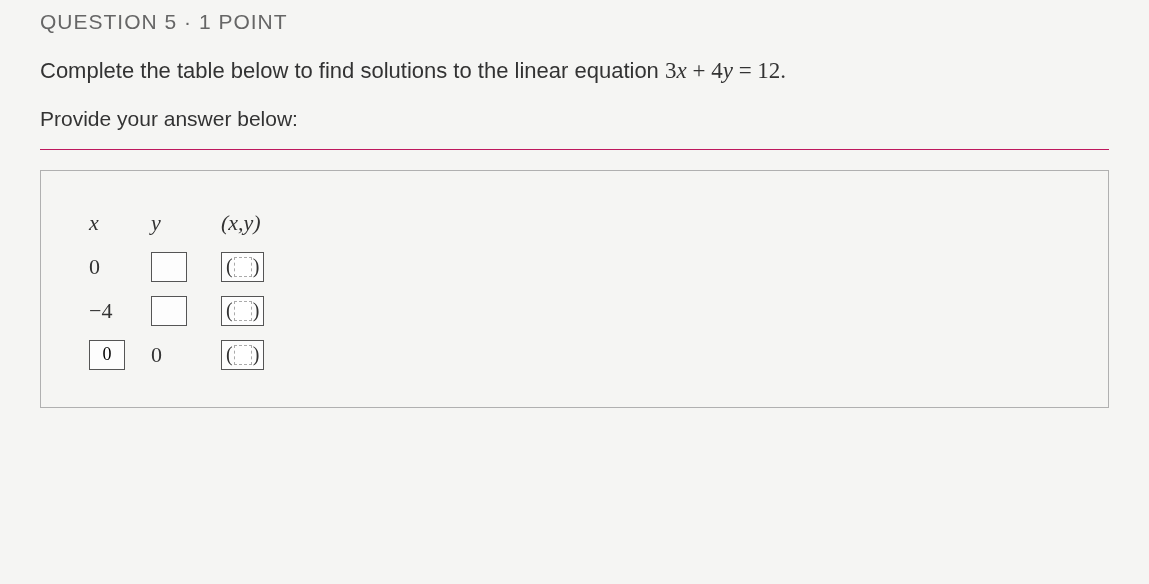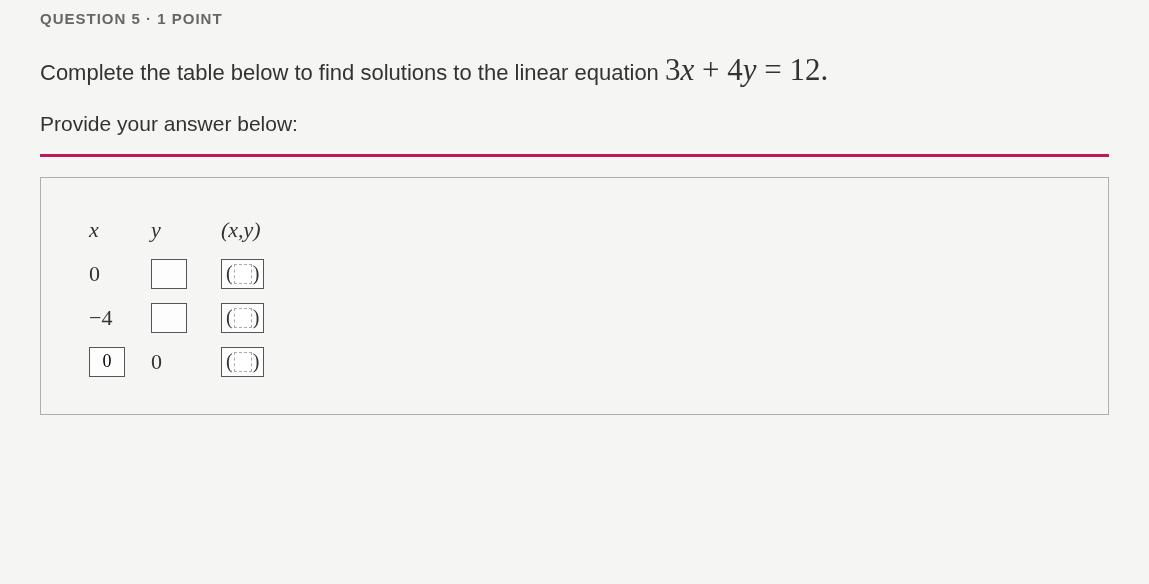--- a/index.html
+++ b/index.html
@@ -12,53 +12,53 @@
       background: #f5f5f3;
       color: #333;
       width: 1149px;
       height: 584px;
       padding: 0;
     }
     .container {
       padding: 10px 40px 20px 40px;
     }
     .question-header {
-      font-size: 15px;
-      font-weight: 700;
+      font-size: 21px;
+      font-weight: 400;
       color: #666;
       letter-spacing: 1px;
       margin-bottom: 20px;
       text-transform: uppercase;
     }
     .question-text {
       font-size: 22px;
       color: #333;
       line-height: 1.5;
       margin-bottom: 18px;
     }
     .equation {
       font-family: 'Times New Roman', serif;
-      font-size: 31px;
+      font-size: 23px;
     }
     .equation .var {
       font-style: italic;
     }
     .instruction {
       font-size: 22px;
       color: #333;
       margin-bottom: 20px;
       padding-bottom: 20px;
       border-bottom: 1px solid #ccc;
     }
     .answer-label {
       font-size: 21px;
       color: #333;
       margin: 18px 0 20px 0;
       padding-bottom: 18px;
-      border-bottom: 3px solid #be185d;
+      border-bottom: 1px solid #be185d;
     }
     .answer-box {
       border: 1px solid #b0b0b0;
       padding: 30px 40px;
       background: #f5f5f3;
     }
     .table {
       display: inline-block;
     }
     .row {

